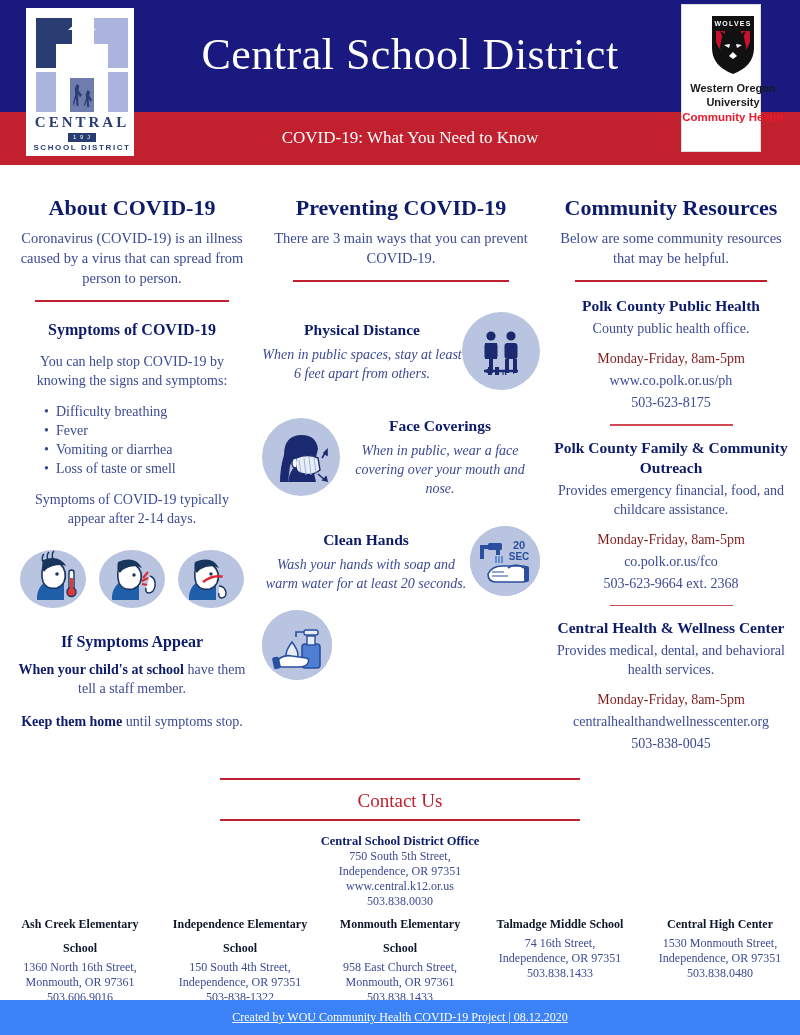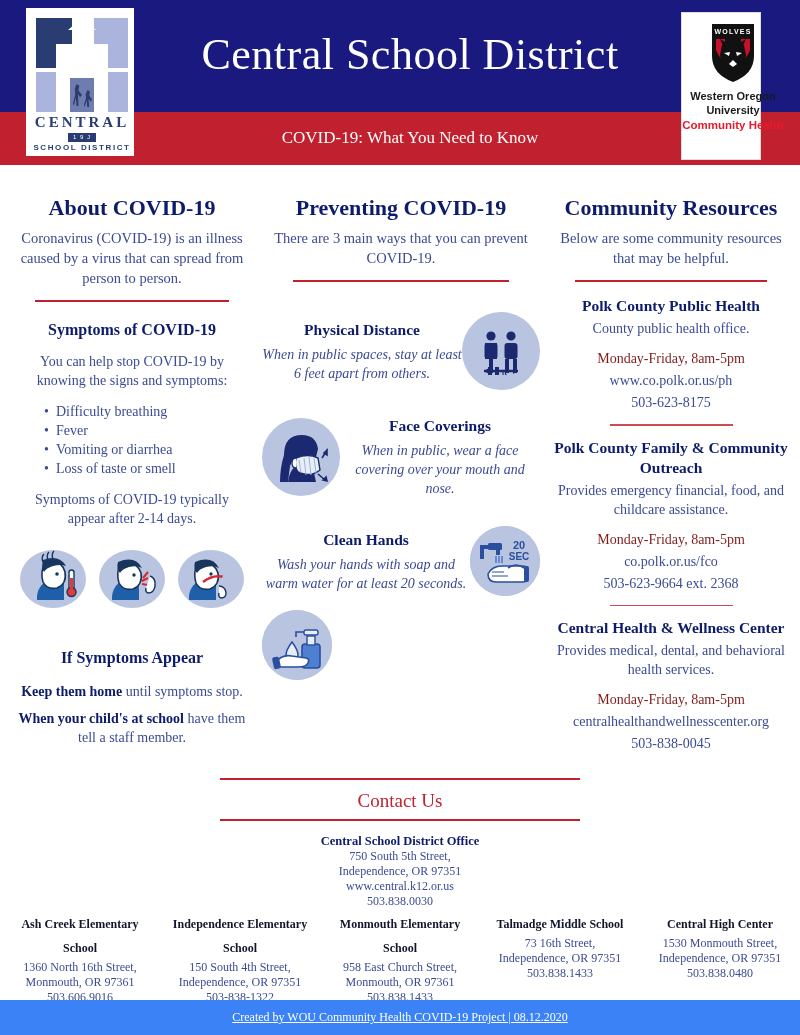--- a/index.html
+++ b/index.html
@@ -79,21 +79,21 @@
     line-height:9px; letter-spacing:1px; font-family:"Liberation Sans", sans-serif;
   }
   .lc-sub {
     position:absolute; left:0; top:129px; width:100px; text-align:center;
     font-family:"Liberation Sans", sans-serif; font-size:8px; letter-spacing:1.6px;
     color:#2a3d73; font-weight:bold;
   }
 
   
   .logo-wou {
-    position: absolute; left: 681px; top: 12px; width: 80px; height: 148px;
+    position: absolute; left: 681px; top: 4px; width: 80px; height: 148px;
     background:#ffffff; border:1px solid #ddd;
   }
   .wou-shield {
     position:absolute; left:27px; top:9px; width:48px; height:62px;
   }
   .wou-word {
     position:absolute; left:0; top:76px; width:102px; text-align:center;
     font-family:"Liberation Sans", sans-serif; font-size:11px; font-weight:bold;
     color:#1a1a1a; line-height:14px;
   }
@@ -278,26 +278,26 @@
           <path d="M12 48 Q14 34 26 33 L39 33 L39 52 L12 52 Z" fill="#1f5fa9"></path>
           <path d="M20 16 Q36 11 41 25 Q43 37 33 41 Q23 43 19 35 Q16 25 20 16 Z" fill="#fff" stroke="#18355e" stroke-width="1.6"></path>
           <path d="M18 14 Q35 7 42 20 Q37 17 29 19 Q22 21 20 25 Q16 21 18 14 Z" fill="#18355e"></path>
           <circle cx="34" cy="26" r="1.7" fill="#18355e"></circle>
           <path d="M26 34 Q36 26 47 29" stroke="#d9282f" stroke-width="2.4" fill="none"></path>
           <circle cx="51" cy="31" r="5" fill="none" stroke="#b8c4e0" stroke-width="2"></circle>
           <path d="M42 38 Q48 38 49 45 Q49 50 44 50 Q41 49 42 45" fill="#fff" stroke="#18355e" stroke-width="1.4"></path>
         </svg>
       </div>
 
-      <div class="sub-title" style="margin-top:38px;">If Symptoms Appear</div>
+      <div class="sub-title" style="margin-top:22px;">If Symptoms Appear</div>
+      <div class="body-text" style="margin-top:8px;">
+        <span class="bold-lead">When your child's at school</span><span> have them tell a staff member.</span>
+      </div>
       <div class="body-text" style="margin-top:14px;">
         <span class="bold-lead">Keep them home</span><span> until symptoms stop.</span>
-      </div>
-      <div class="body-text" style="margin-top:8px;">
-        <span class="bold-lead">When your child's at school</span><span> have them tell a staff member.</span>
       </div>
     </div>
 
     <div class="col col-mid">
       <div class="sec-title">Preventing COVID-19</div>
       <div class="sec-intro">There are 3 main ways that you can prevent COVID-19.</div>
       <div class="rule"></div>
 
       <div class="prev-block" style="margin-top:30px;">
         <div class="prev-text">
@@ -437,21 +437,21 @@
       <div class="school-line">503-838-1322</div>
     </div>
     <div class="school">
       <div class="school-name">Monmouth Elementary School</div>
       <div class="school-line">958 East Church Street,</div>
       <div class="school-line">Monmouth, OR 97361</div>
       <div class="school-line">503.838.1433</div>
     </div>
     <div class="school">
       <div class="school-name">Talmadge Middle School</div>
-      <div class="school-line">73 16th Street,</div>
+      <div class="school-line">74 16th Street,</div>
       <div class="school-line">Independence, OR 97351</div>
       <div class="school-line">503.838.1433</div>
     </div>
     <div class="school">
       <div class="school-name">Central High Center</div>
       <div class="school-line">1530 Monmouth Street,</div>
       <div class="school-line">Independence, OR 97351</div>
       <div class="school-line">503.838.0480</div>
     </div>
   </div>

